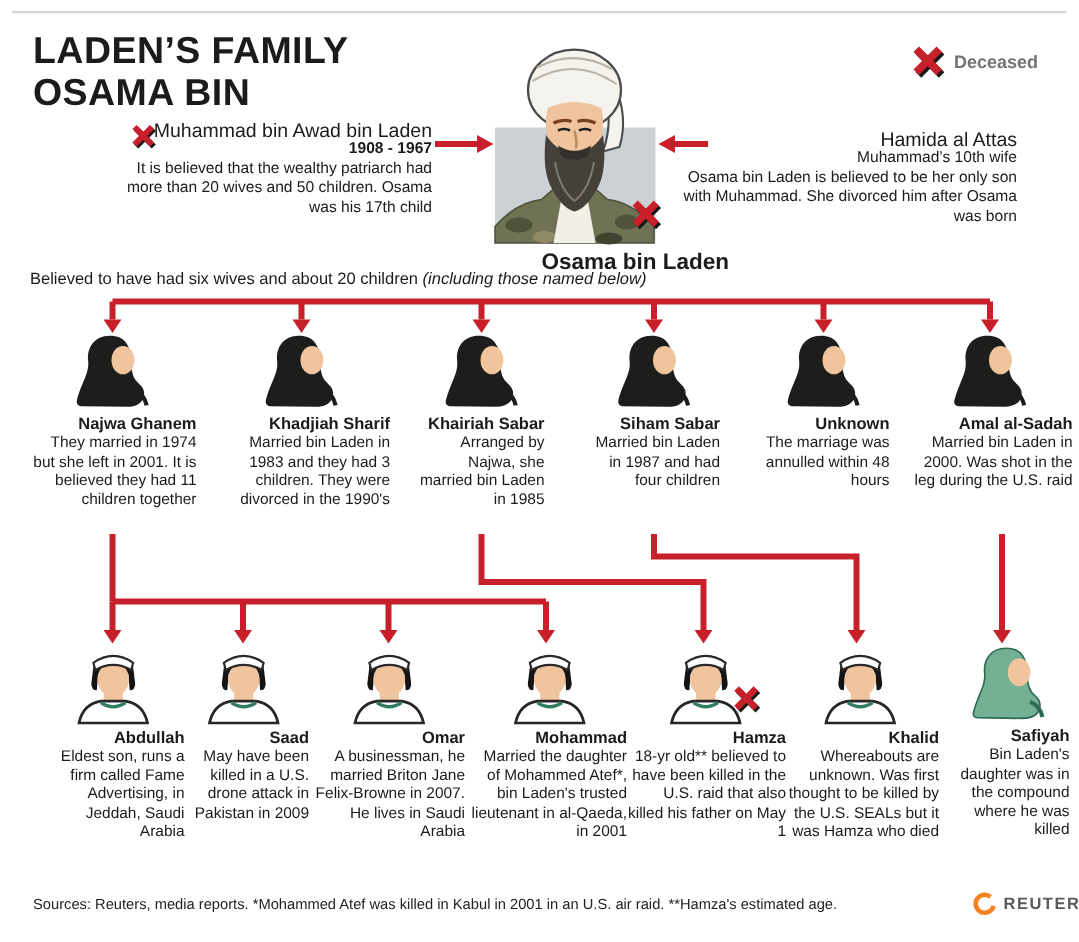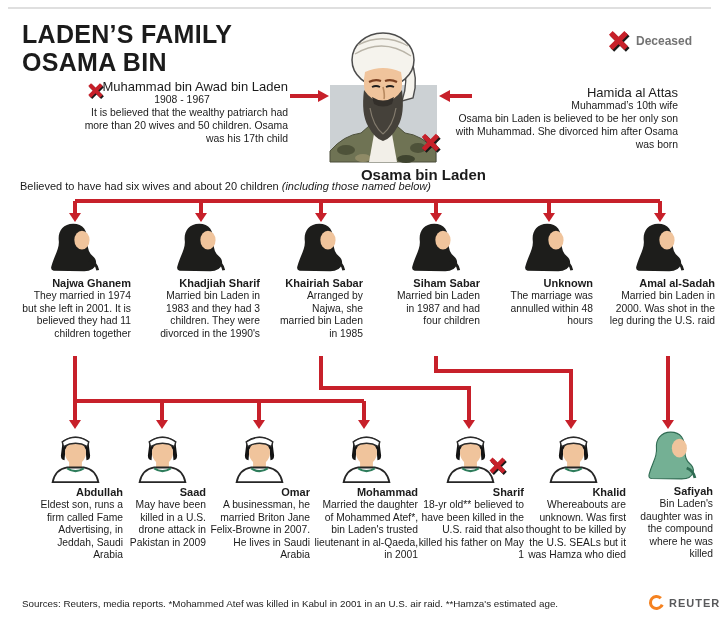--- a/index.html
+++ b/index.html
@@ -14,21 +14,21 @@
   .skin{fill:var(--skin,#f0c49c);}
   .hijab{fill:var(--hijab_black,#1d1d1b);}
   .hijab-g{fill:var(--daughter_green,#74b094);stroke:#2f6b52;stroke-width:1.2;}
   .title{left:22px;top:20px;font-size:25px;font-weight:bold;line-height:1.12;letter-spacing:.3px;}
   .legend{left:606px;top:28px;display:flex;align-items:center;gap:5px;}
   .legend-label{font-size:12px;font-weight:bold;color:#737373;}
   .parent{font-size:10.4px;line-height:13px;}
   .father{left:76px;top:80px;width:212px;text-align:right;}
   .mother{left:450px;top:86px;width:228px;text-align:right;}
   .pname-big{font-weight:normal;font-size:13px;}
-  .pyears{font-weight:normal;text-align:center;}
+  .pyears{font-weight:bold;}
   .center-name{left:280px;top:166px;width:206px;text-align:right;font-weight:bold;font-size:15px;}
   .subtitle{left:0;top:180px;width:719px;text-align:left;font-size:11px;padding-left:20px;}
   .person{position:absolute;text-align:right;font-size:10.3px;line-height:12.4px;}
   .person svg{display:block;margin:0 auto 3px;}
   .pname{font-weight:bold;font-size:11px;margin-bottom:1px;}
   .wife{top:222px;}
   .child{top:430px;}
   .sources{left:22px;top:598px;width:615px;font-size:9.8px;color:#222;}
   .reuters{left:648px;top:594px;display:flex;align-items:center;gap:4px;}
   .reuters-word{font-size:11px;font-weight:bold;letter-spacing:1px;color:#595a5c;}
@@ -256,21 +256,21 @@
   </div>
   <div class="person child" style="left:416px;width:108px">
     <svg width="55" height="53" viewBox="0 0 60 58">
       <rect class="skin" x="23" y="32" width="14" height="12"></rect>
       <path d="M5 57 q3-14 16-16 h18 q13 2 16 16 Z" fill="#fff" stroke="#262626" stroke-width="2"></path>
       <path d="M21 42 q9 6 18 0" fill="none" stroke="#2f7d5c" stroke-width="2.5"></path>
       <path d="M16 12 q14-9 28 0 l2 16 q0 5-4 5 l-1-12 q-11-6-22 0 l-1 12 q-4 0-4-5 Z" fill="#141414"></path>
       <ellipse class="skin" cx="30" cy="25" rx="11.5" ry="12.5"></ellipse>
       <path d="M15.5 13 q14.5-10 29 0 l-1.4 5.2 q-13-7.4-26.2 0 Z" fill="#fff" stroke="#2a2a2a" stroke-width="1.6"></path>
     </svg>
-    <div class="pname">Sharif</div>
+    <div class="pname">Hamza</div>
     <div>18-yr old** believed to have been killed in the U.S. raid that also killed his father on May 1</div>
   </div>
   <svg class="abs" style="left:487px;top:455px" width="21" height="21" viewBox="0 0 26 26">
     <path class="x-blk" d="M6.6 6.8 L22.6 22.8 M22.6 6.8 L6.6 22.8"></path>
       <path class="x-red" d="M5 5 L21 21 M21 5 L5 21"></path>
   </svg>
   <div class="person child" style="left:631px;width:82px">
     <svg width="55" height="52" viewBox="0 0 60 56">
       <path class="hijab-g" d="M28 2 C17 2 11.5 10.5 12.5 20 C13.5 29 8 35 4.5 48 q-1 4 2.5 4.5 L40 53 q10.5 0 12.5-7.5 q1.2-5-3.5-9 q-5.5-4.5-5.5-14 C43.5 9 39 2 28 2 Z"></path>
       <ellipse class="skin" cx="37.5" cy="19.5" rx="8.2" ry="10.2"></ellipse>

